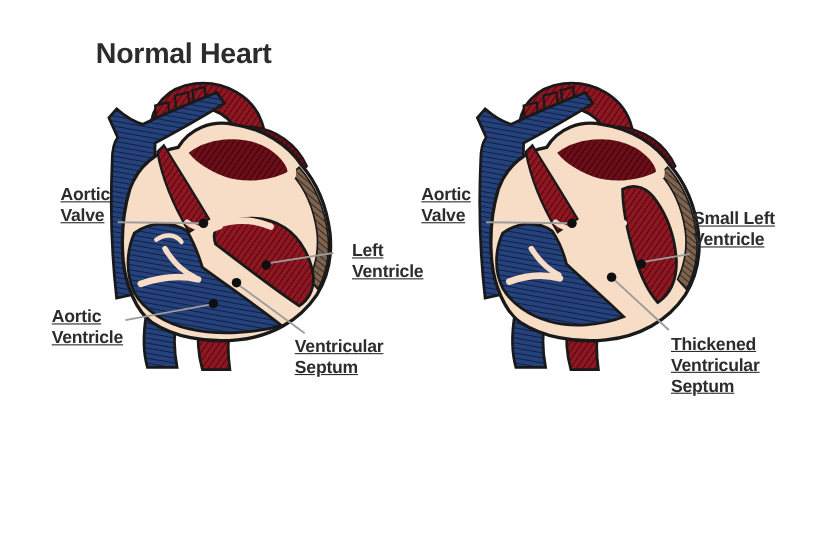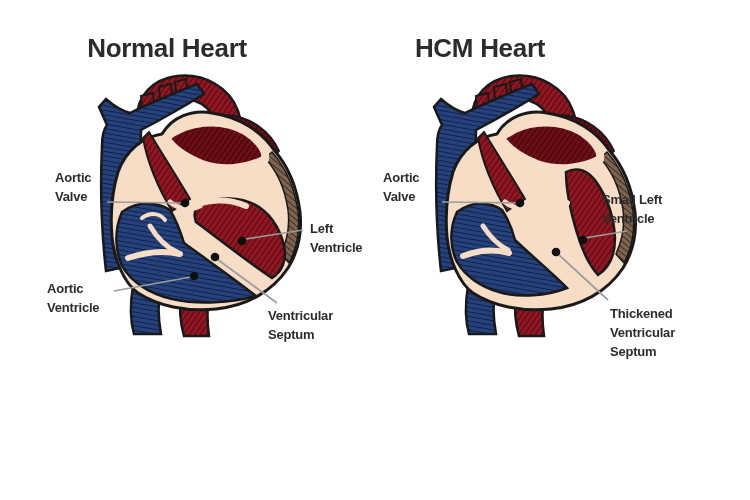--- a/index.html
+++ b/index.html
@@ -3,40 +3,39 @@
 <meta charset="utf-8">
 <style>
   html,body{margin:0;padding:0;}
   body{width:750px;height:500px;background:var(--background,#fff);font-family:"Liberation Sans",sans-serif;overflow:hidden;}
   .stage{position:relative;width:750px;height:500px;background:var(--background,#fff);}
   svg{position:absolute;left:0;top:0;}
   .title{position:absolute;top:33px;width:220px;text-align:center;font-size:26px;font-weight:700;
          color:var(--text,#2c2c2c);letter-spacing:-0.3px;}
   .title-left{left:57px;}
   .title-right{left:370px;}
-  .lbl{position:absolute;font-size:13px;line-height:19px;font-weight:700;color:var(--text,#2c2c2c);
-       white-space:pre-line;letter-spacing:-0.2px;}
+  .lbl{position:absolute;font-size:16px;line-height:19px;font-weight:700;color:var(--text,#2c2c2c);
+       white-space:pre-line;letter-spacing:-0.2px;text-decoration:underline;}
   
   .pb-base{fill:var(--blue,#26427c);} .pb-line{stroke:var(--blueLine,#0d1c3e);}
   .pr-base{fill:var(--red,#8f1722);}  .pr-line{stroke:var(--redLine,#4d060d);}
   .pd-base{fill:var(--darkRed,#6b0e17);} .pd-line{stroke:var(--darkRedLine,#330409);}
   .pw-base{fill:var(--brown,#7d6450);}  .pw-line{stroke:var(--brownLine,#372619);}
   .ol{stroke:var(--outline,#191919);}
   .cream{fill:var(--cream,#f7dcc6);}
   .cream-stroke{stroke:var(--cream,#f7dcc6);fill:none;stroke-linecap:round;}
   .leader{stroke:var(--leader,#9c9c9c);stroke-width:1.7;}
   .dot{fill:var(--dot,#0f0f0f);}
 </style>
 </head>
 <body>
 
 <div class="stage">
 
   <div class="title title-left">Normal Heart</div>
-  <div class="title title-right">HCM Heart</div>
 
   <svg width="750" height="500" viewBox="0 0 750 500">
     <defs>
       <pattern id="pBlue" patternUnits="userSpaceOnUse" width="4.5" height="4.5" patternTransform="rotate(100)">
         <rect class="pb-base" width="4.5" height="4.5"></rect>
         <line class="pb-line" x1="0" y1="0" x2="0" y2="4.5" stroke-width="1.7"></line>
       </pattern>
       <pattern id="pRed" patternUnits="userSpaceOnUse" width="4.5" height="4.5" patternTransform="rotate(35)">
         <rect class="pr-base" width="4.5" height="4.5"></rect>
         <line class="pr-line" x1="0" y1="0" x2="0" y2="4.5" stroke-width="1.7"></line>
@@ -116,27 +115,27 @@
       <circle class="dot" cx="194" cy="276" r="4.3"></circle>
       <circle class="dot" cx="215" cy="257" r="4.3"></circle>
       <circle class="dot" cx="520" cy="203" r="4.3"></circle>
       <circle class="dot" cx="583" cy="240" r="4.3"></circle>
       <circle class="dot" cx="556" cy="252" r="4.3"></circle>
     </g>
   </svg>
 
   <div class="lbl" style="left:55px;top:168px;">Aortic
 Valve</div>
-  <div class="lbl" style="left:310px;top:219px;">Left
+  <div class="lbl" style="left:320px;top:219px;">Left
 Ventricle</div>
   <div class="lbl" style="left:47px;top:279px;">Aortic
 Ventricle</div>
   <div class="lbl" style="left:268px;top:306px;">Ventricular
 Septum</div>
   <div class="lbl" style="left:383px;top:168px;">Aortic
 Valve</div>
-  <div class="lbl" style="left:602px;top:190px;">Small Left
+  <div class="lbl" style="left:630px;top:190px;">Small Left
 Ventricle</div>
   <div class="lbl" style="left:610px;top:304px;">Thickened
 Ventricular
 Septum</div>
 
 </div>
 
 </body></html>

